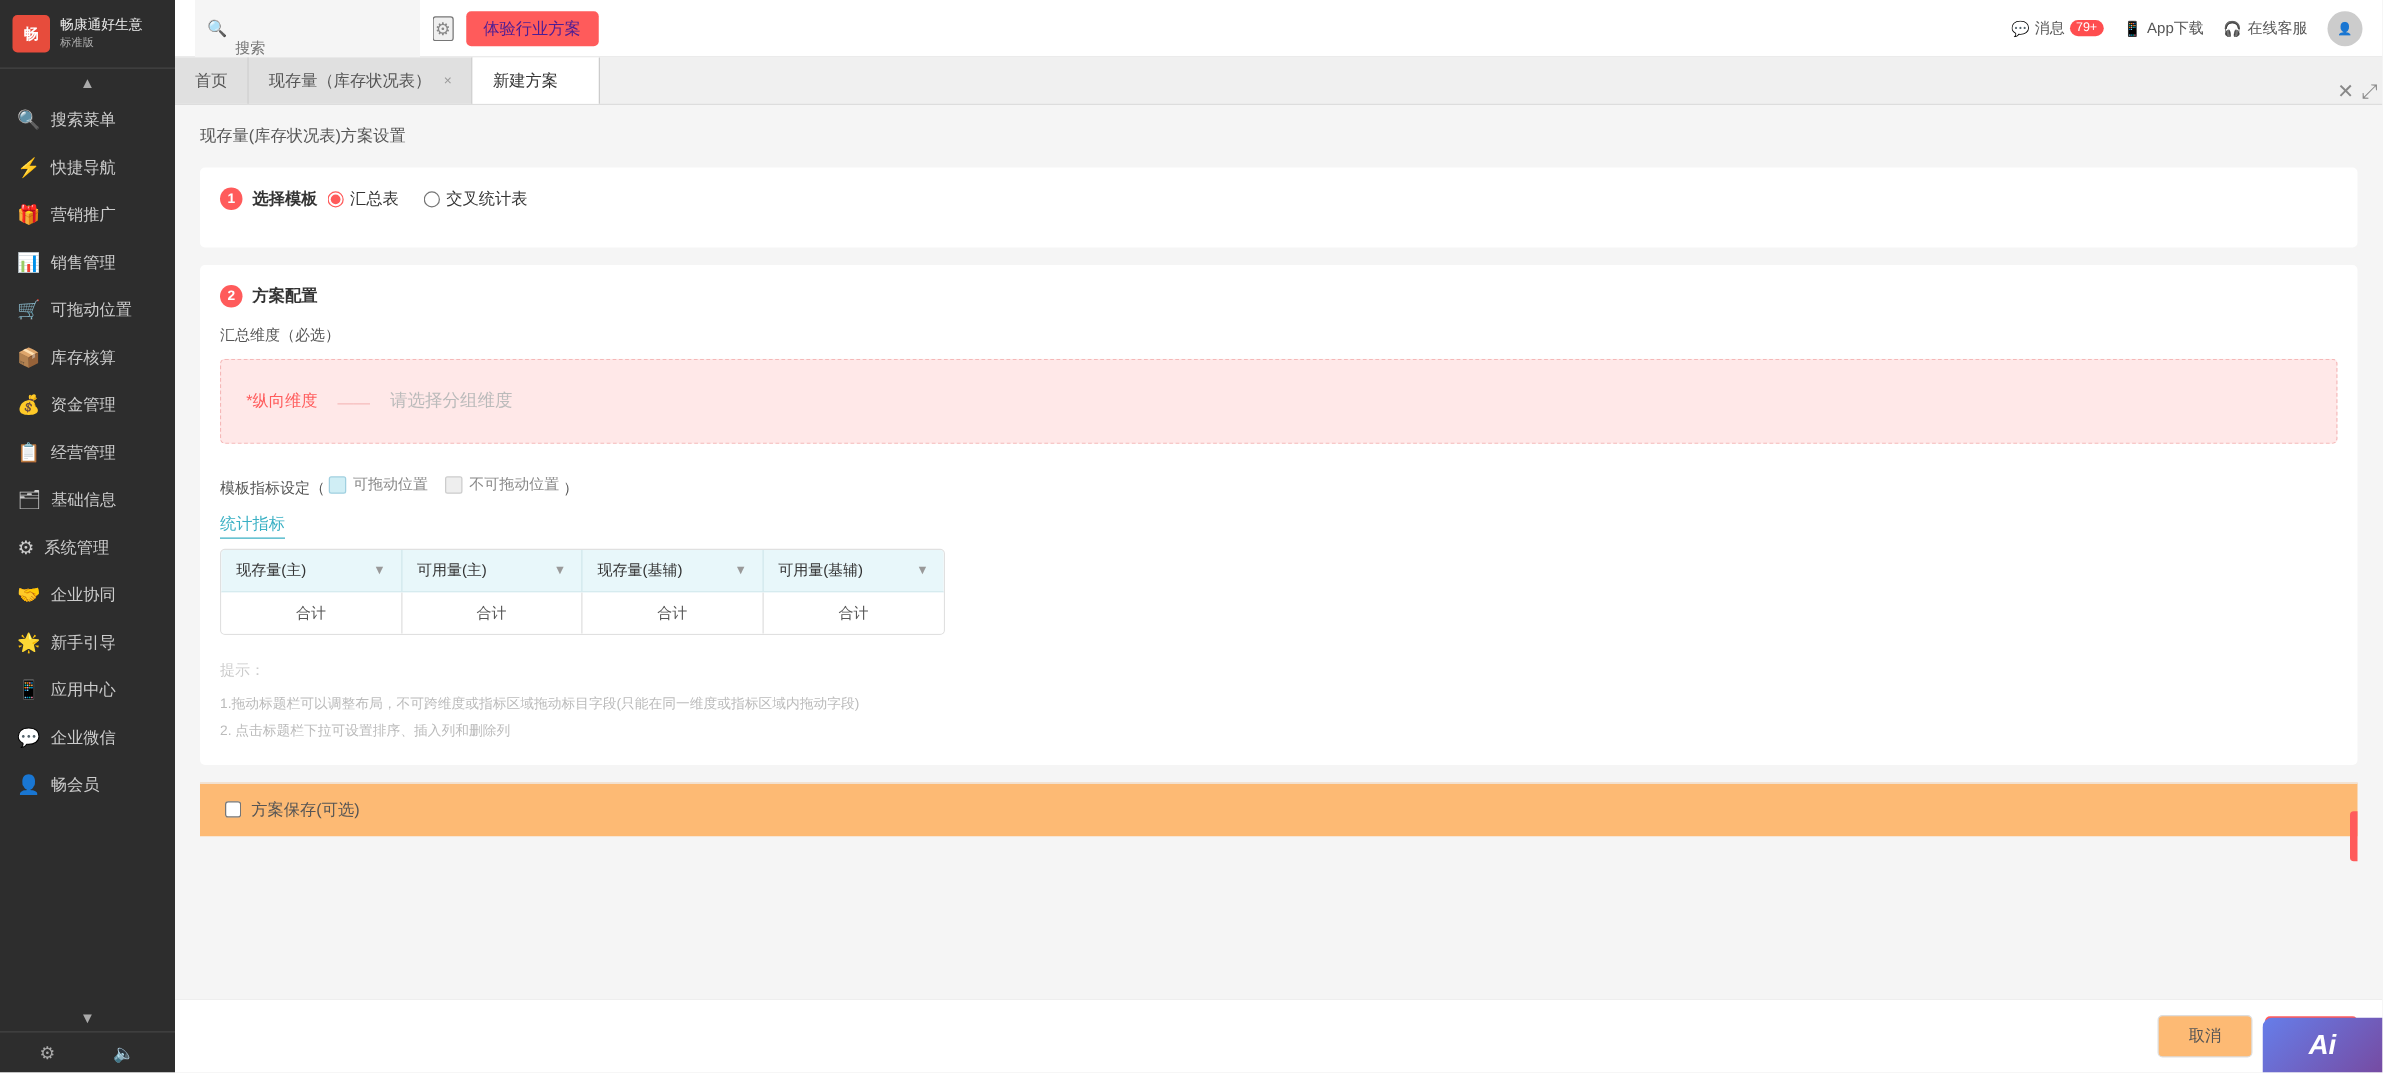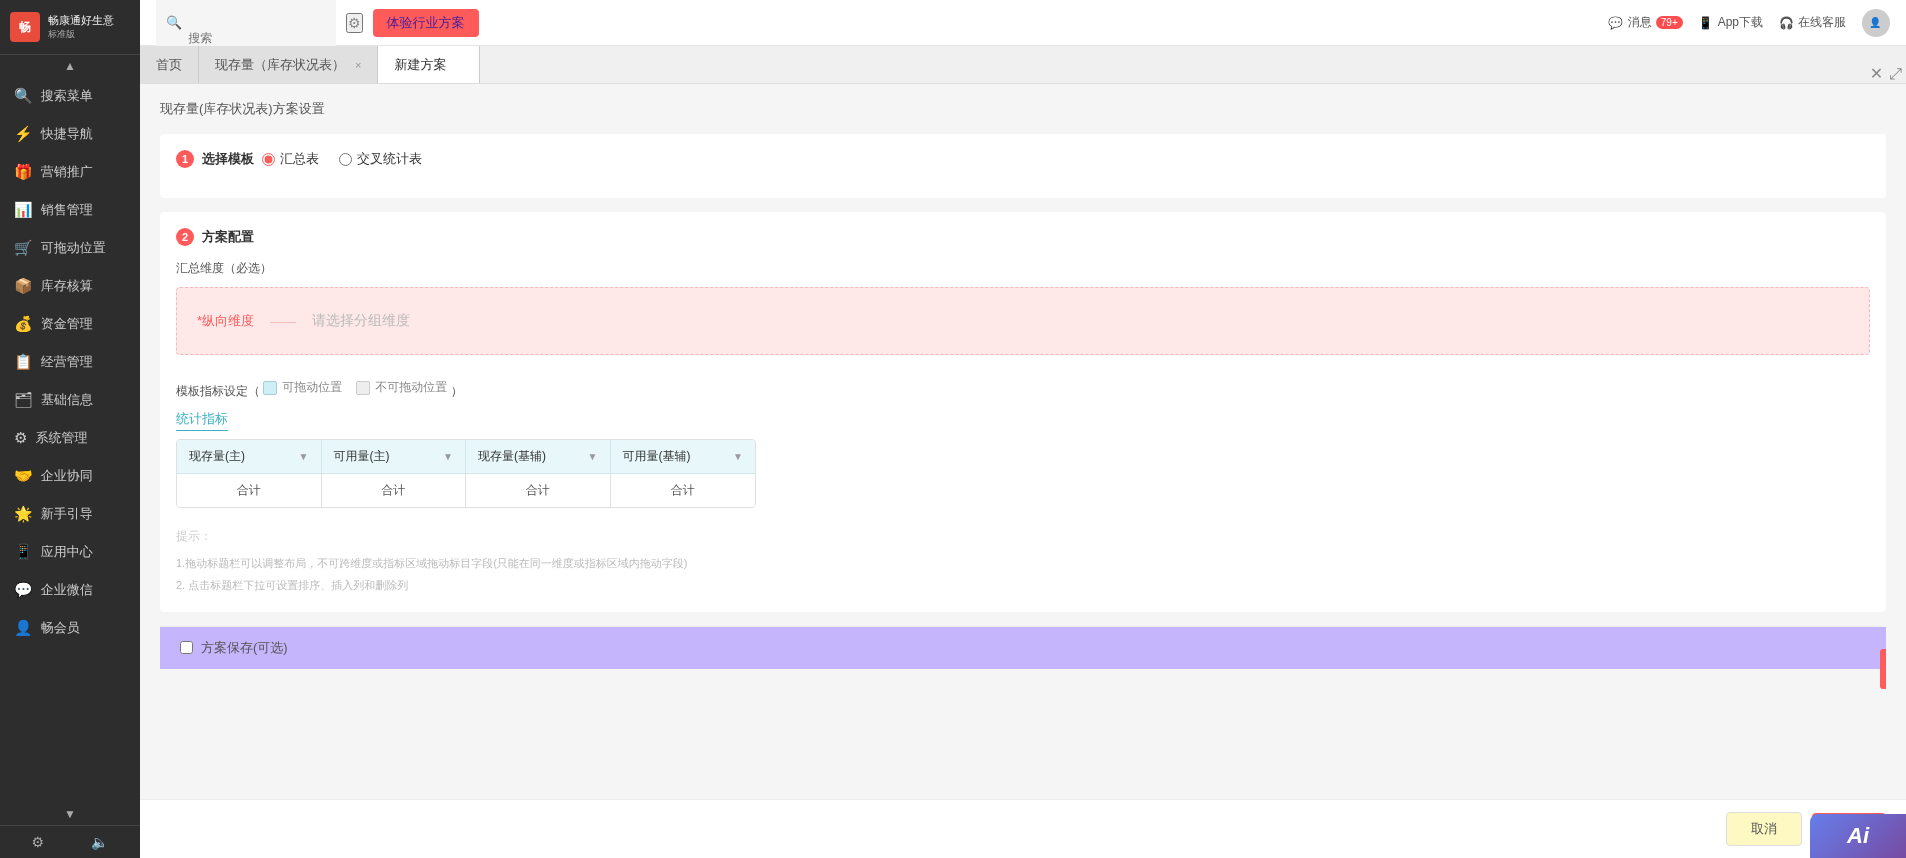--- a/index.html
+++ b/index.html
@@ -207,34 +207,34 @@
     .stats-table-body .td:last-child { border-right: none; }
 
     
     .tips-section { margin-top: 16px; font-size: 11px; color: #bbb; line-height: 2; }
     .tips-section .tip-title { font-size: 12px; color: #ccc; margin-bottom: 4px; }
 
     
     .save-section {
       display: flex; align-items: center; gap: 8px;
       padding: 12px 20px;
-      background: #c4b5fd;
+      background: #fdba74;
       border-top: 1px solid #eee;
     }
     .save-section label { font-size: 13px; color: #555; cursor: pointer; }
 
     
     .footer {
       display: flex; justify-content: flex-end; align-items: center; gap: 10px;
       padding: 12px 20px;
       background: #fff;
       border-top: 1px solid #eee;
     }
     .btn-cancel {
-      padding: 7px 24px; border: 1px solid #ddd; background: #fef9c3; color: #555;
+      padding: 7px 24px; border: 1px solid #ddd; background: #fdba74; color: #555;
       border-radius: 4px; cursor: pointer; font-size: 13px;
     }
     .btn-query {
       padding: 7px 24px; background: #ff5b5b; color: white;
       border: none; border-radius: 4px; cursor: pointer; font-size: 13px;
     }
 
     
     .sidebar-scroll-area { overflow-y: auto; flex: 1; }
 

